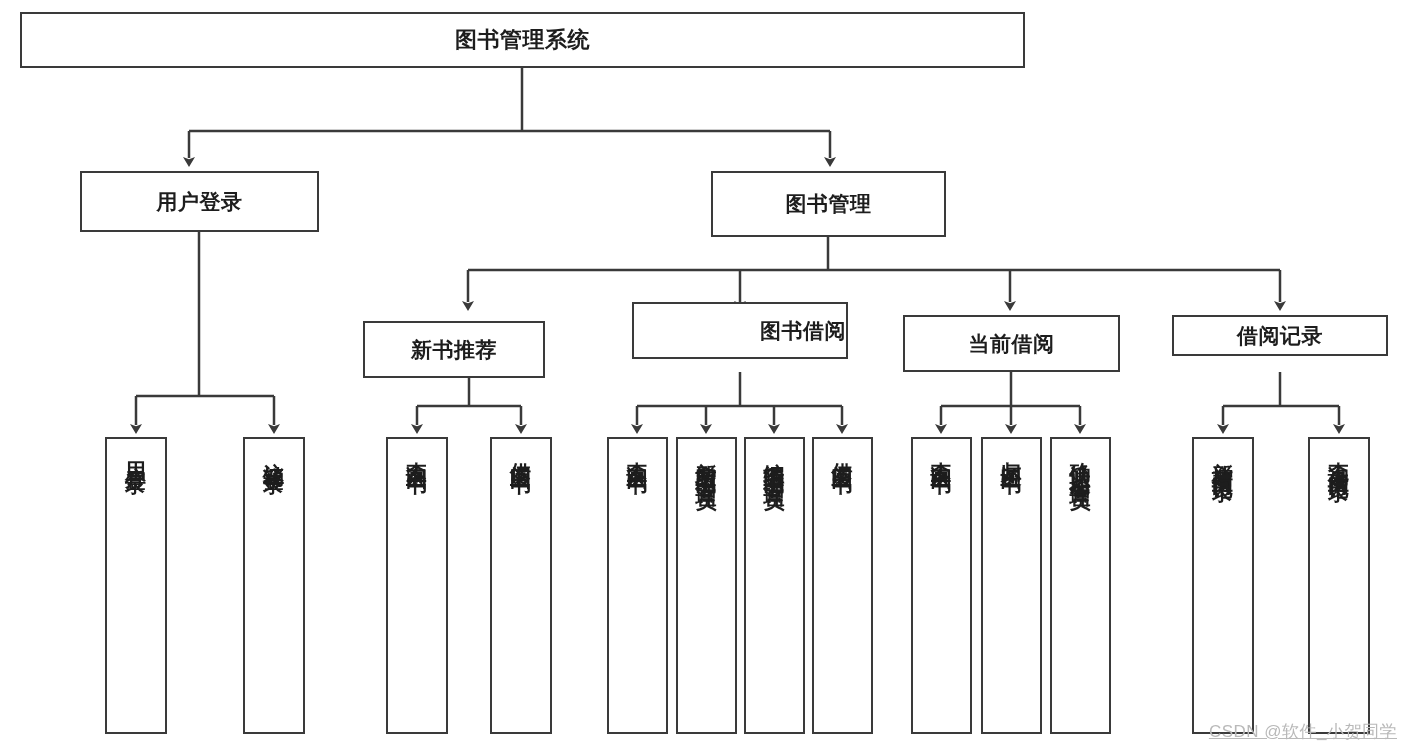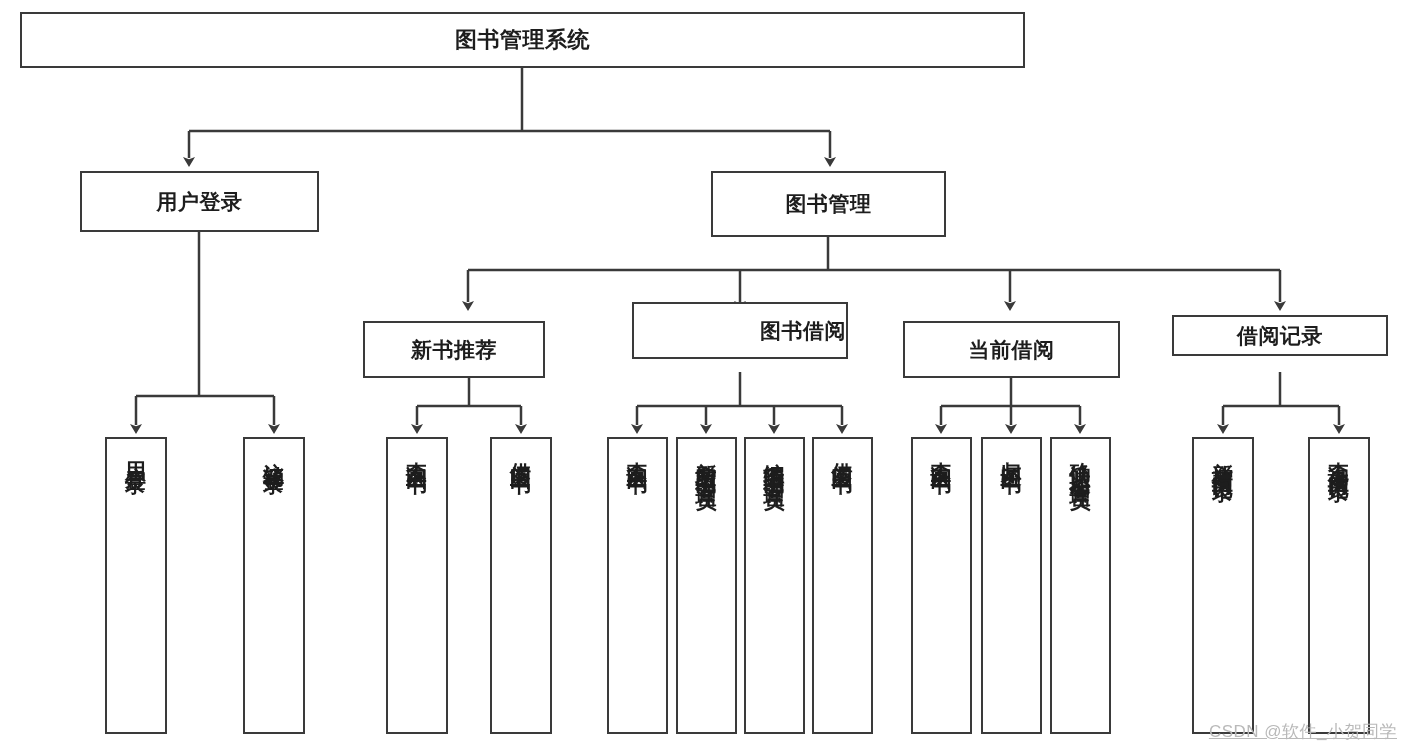--- a/index.html
+++ b/index.html
@@ -133,21 +133,21 @@
   <div class="node horizontal" style="left:711px; top:171px; width:235px; height:66px;align-items:center;">
     <span>图书管理</span>
   </div>
 
   <div class="node horizontal" style="left:363px; top:315px; width:182px; height:57px;margin-top:6px;">
     <span>新书推荐</span>
   </div>
   <div class="node horizontal" style="left:632px; top:302px; width:216px; height:57px;justify-content:flex-end;">
     <span>图书借阅</span>
   </div>
-  <div class="node horizontal" style="left:903px; top:315px; width:217px; height:57px;margin-top:6px;">
+  <div class="node horizontal" style="left:903px; top:315px; width:217px; height:57px;">
     <span>当前借阅</span>
   </div>
   <div class="node horizontal" style="left:1172px; top:315px; width:216px; height:41px;">
     <span>借阅记录</span>
   </div>
 
   <div class="node vertical" style="left:105px; top:437px; width:62px; height:297px;">
     <span class="vtext">用户登录</span>
   </div>
   <div class="node vertical" style="left:243px; top:437px; width:62px; height:297px;">

